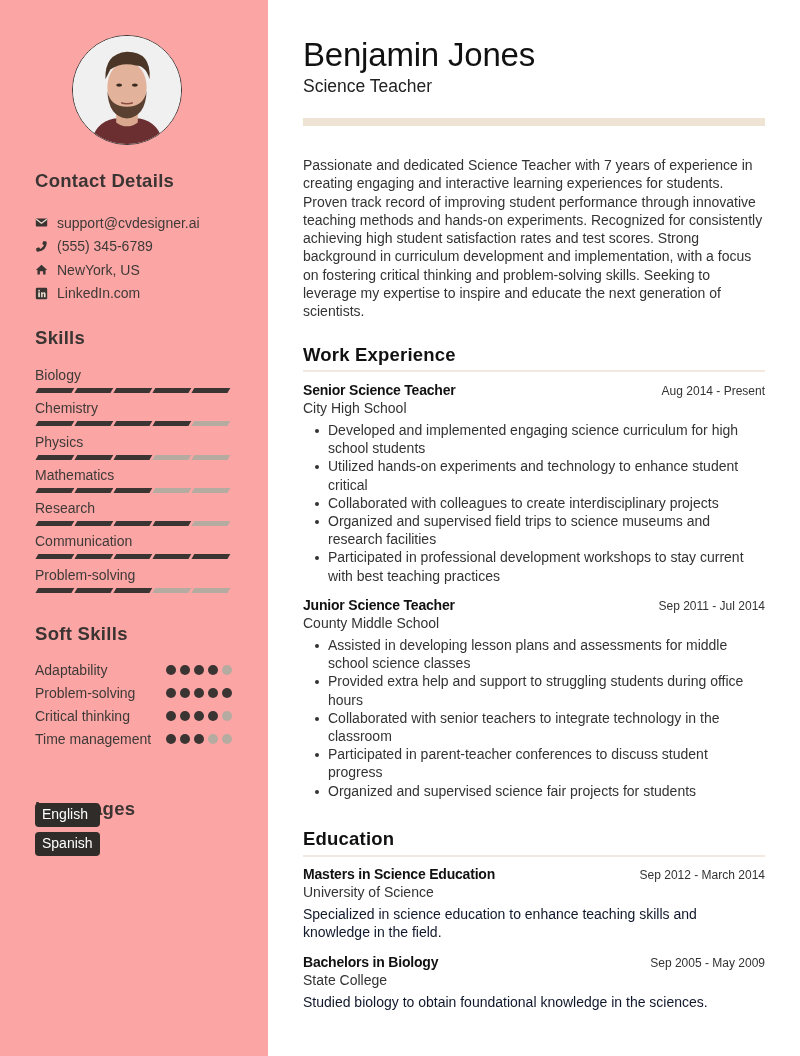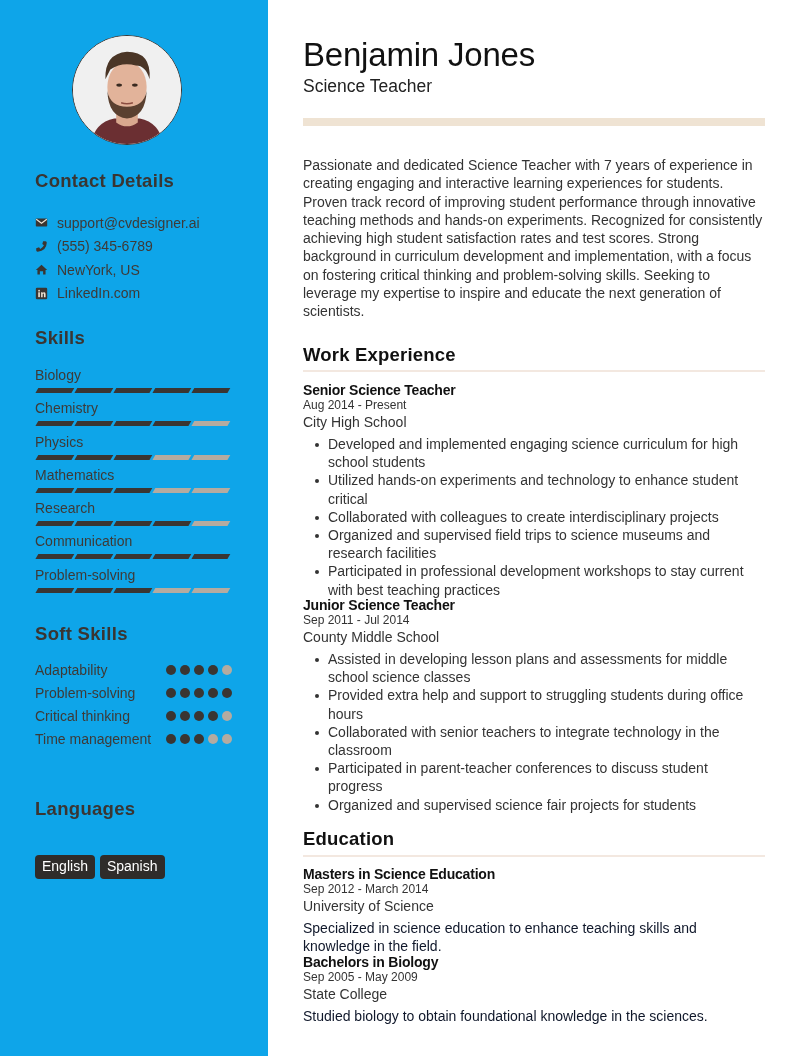--- a/index.html
+++ b/index.html
@@ -1,21 +1,21 @@
 <!DOCTYPE html>
 <html><head>
 <meta charset="utf-8">
 <style>
   * { box-sizing: border-box; margin: 0; padding: 0; }
   html, body { width: 800px; height: 1056px; background: #ffffff; overflow: hidden; }
   body { font-family: "Liberation Sans", "DejaVu Sans", sans-serif; color: #222; position: relative; }
 
   .sidebar {
     position: absolute; left: 0; top: 0; width: 268px; height: 1056px;
-    background: #0ea5e9; padding: 0 0 0 21px;
+    background: #fca5a5; padding: 0 0 0 21px;
   }
   .photo {
     position: absolute; left: 72px; top: 35px; width: 110px; height: 110px;
     border-radius: 50%; border: 1.5px solid #3a3532; overflow: hidden;
     background: #f2f2f2;
   }
   .photo svg { width: 100%; height: 100%; display: block; }
 
   .side-h {
     position: absolute; left: 35px; font-size: 18.5px; font-weight: bold;
@@ -40,41 +40,41 @@
   }
   .skill .bar.off { background: #b5aba0; }
 
   .soft { position: absolute; left: 35px; top: 661px; width: 200px; }
   .soft-row { display: flex; justify-content: space-between; align-items: flex-start; margin-bottom: 5px; }
   .soft-row .name { font-size: 14px; color: #3e3a37; line-height: 18px; width: 120px; }
   .soft-row .dots { display: flex; gap: 4px; margin-top: 4px; margin-right: 3px; }
   .dot { width: 10px; height: 10px; border-radius: 50%; background: #3a3532; }
   .dot.off { background: #b5aba0; }
 
-  .langs { position: absolute; left: 35px; top: 855px; display: flex; gap: 5px; }
+  .langs { position: absolute; left: 35px; top: 803px; display: flex; gap: 5px; flex-direction: column; }
   .lang {
     background: #2f2c2a; color: #fff; font-size: 14px; border-radius: 4px;
     padding: 3px 7px 4px 7px; line-height: 17px;
   }
 
   .main { position: absolute; left: 303px; top: 0; width: 462px; }
   .name-title { position: absolute; top: 36px; left: 0; font-size: 33px; color: #111; font-weight: normal; letter-spacing: -0.2px; }
   .job-title { position: absolute; top: 76px; left: 0; font-size: 17.5px; color: #222; }
   .header-bar { position: absolute; top: 118px; left: 0; width: 462px; height: 8px; background: #efe3d3; }
 
   .summary {
     position: absolute; top: 156px; left: 0; width: 462px;
     font-size: 14px; line-height: 18.3px; color: #333;
   }
 
   .sec-h { position: absolute; left: 0; font-size: 18.5px; color: #111; letter-spacing: 0.2px; }
   .sec-line { position: absolute; left: 0; width: 462px; height: 2px; background: #f3e8e0; }
 
   .entry { position: absolute; left: 0; width: 462px; }
-  .entry .row { display: flex; justify-content: space-between; align-items: baseline; flex-direction: column; }
+  .entry .row { display: flex; justify-content: space-between; align-items: baseline; }
   .entry .role { font-size: 14px; font-weight: bold; color: #111; letter-spacing: -0.2px; }
   .entry .date { font-size: 12px; color: #333; }
   .entry .org { font-size: 14px; color: #333; margin-top: 2px; }
   .entry ul { list-style: none; margin-top: 5px; padding-left: 10px; }
   .entry li {
     position: relative; padding-left: 15px; font-size: 14px; line-height: 18.2px; color: #333;
   }
   .entry li::before {
     content: ""; position: absolute; left: 2px; top: 8px; width: 4px; height: 4px;
     border-radius: 50%; background: #333;

